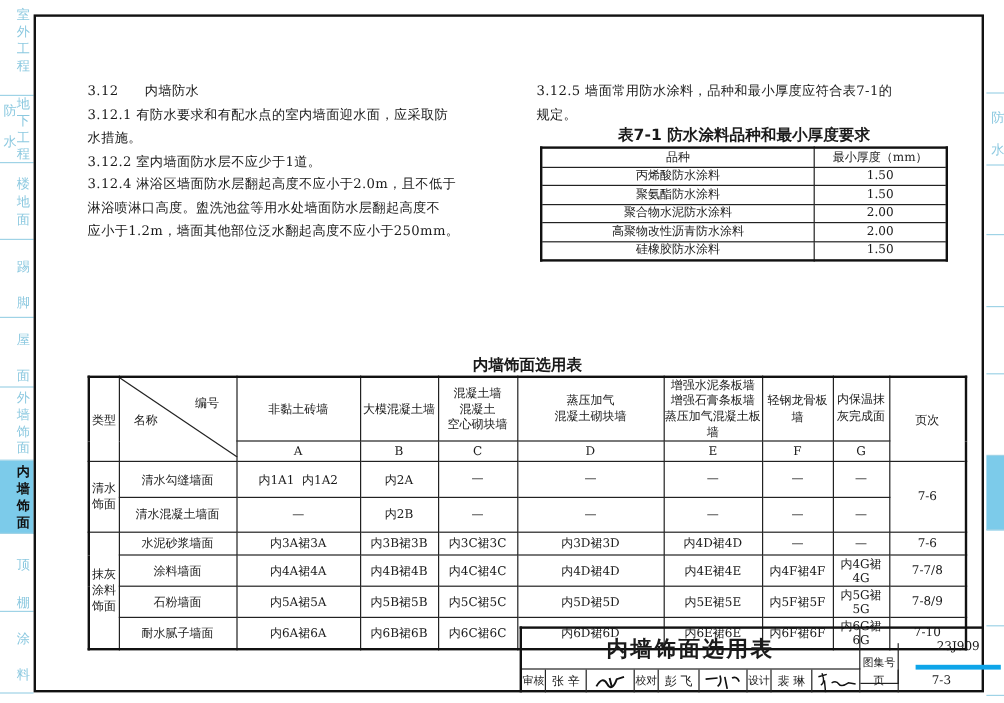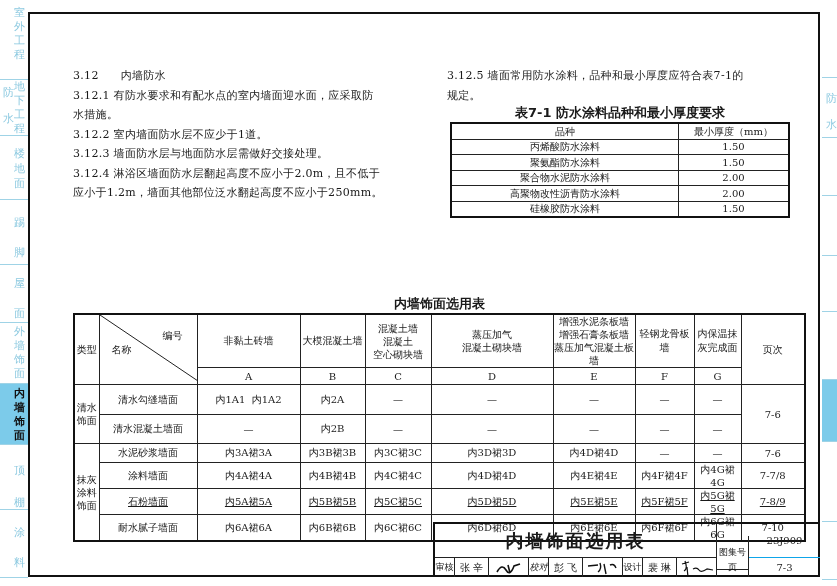--- a/index.html
+++ b/index.html
@@ -126,22 +126,22 @@
   <div class="rtab" style="top:522px;height:58px;"></div>
 </div>
 
 <div class="frame"></div>
 
 <div class="para" style="left:73px;top:66px;width:360px;">
   <div><span>3.12</span><span style="display:inline-block;width:22px"></span><span>内墙防水</span></div>
   <div>3.12.1 有防水要求和有配水点的室内墙面迎水面，应采取防</div>
   <div>水措施。</div>
   <div>3.12.2 室内墙面防水层不应少于1道。</div>
-  <div>3.12.3 墙面防水层与地面防水层需做好交接处理。</div>
   <div>3.12.4 淋浴区墙面防水层翻起高度不应小于2.0m，且不低于</div>
+  <div>淋浴喷淋口高度。盥洗池盆等用水处墙面防水层翻起高度不</div>
   <div>应小于1.2m，墙面其他部位泛水翻起高度不应小于250mm。</div>
 </div>
 
 <div class="para" style="left:447px;top:66px;width:360px;">
   <div>3.12.5 墙面常用防水涂料，品种和最小厚度应符合表7-1的</div>
   <div>规定。</div>
 </div>
 
 <div class="abs sans" style="left:450px;top:104px;width:340px;text-align:center;font-size:13px;font-weight:bold;">表7-1  防水涂料品种和最小厚度要求</div>
 
@@ -267,21 +267,21 @@
     <td>涂料墙面</td>
     <td>内4A裙4A</td>
     <td>内4B裙4B</td>
     <td>内4C裙4C</td>
     <td>内4D裙4D</td>
     <td>内4E裙4E</td>
     <td>内4F裙4F</td>
     <td>内4G裙4G</td>
     <td>7-7/8</td>
   </tr>
-  <tr style="height:21px;text-decoration:underline;">
+  <tr style="height:21px;">
     <td>石粉墙面</td>
     <td>内5A裙5A</td>
     <td>内5B裙5B</td>
     <td>内5C裙5C</td>
     <td>内5D裙5D</td>
     <td>内5E裙5E</td>
     <td>内5F裙5F</td>
     <td>内5G裙5G</td>
     <td>7-8/9</td>
   </tr>
@@ -295,30 +295,30 @@
     <td>内6F裙6F</td>
     <td>内6G裙6G</td>
     <td>7-10</td>
   </tr>
 </tbody>
   </table>
 
 <div class="titleblock">
   <div class="tb-cell sans" style="left:0;top:0;width:282px;height:34px;font-size:18px;font-weight:bold;letter-spacing:2px;border-right:1px solid #222;border-bottom:1px solid #222;">内墙饰面选用表</div>
   <div class="tb-cell" style="left:282px;top:12px;width:32px;height:34px;border-right:1px solid #222;border-bottom:1px solid #222;font-size:9px;">图集号</div>
-  <div class="tb-cell" style="left:314px;top:0;width:71px;height:34px;border-bottom:1px solid #0ea5e9;">23J909</div>
+  <div class="tb-cell" style="left:328px;top:0;width:71px;height:34px;border-bottom:4px solid #0ea5e9;">23J909</div>
 
   <div class="tb-cell" style="left:0;top:34px;width:20px;height:19px;border-right:1px solid #222;font-size:9px;">审核</div>
   <div class="tb-cell" style="left:20px;top:34px;width:34px;height:19px;border-right:1px solid #222;">张 辛</div>
   <div class="tb-cell" style="left:54px;top:34px;width:40px;height:19px;border-right:1px solid #222;">
     <svg width="30" height="14">
         <path d="M3 11 Q8 2 12 9 T20 5 L26 3 M14 4 L16 12" stroke="#111" stroke-width="1.6" fill="none"></path>
       </svg>
   </div>
-  <div class="tb-cell" style="left:94px;top:34px;width:20px;height:19px;border-right:1px solid #222;font-size:9px;font-style:italic;">校对</div>
+  <div class="tb-cell" style="left:94px;top:34px;width:20px;height:19px;border-right:1px solid #222;font-size:9px;">校对</div>
   <div class="tb-cell" style="left:114px;top:34px;width:34px;height:19px;border-right:1px solid #222;">彭 飞</div>
   <div class="tb-cell" style="left:148px;top:34px;width:40px;height:19px;border-right:1px solid #222;">
     <svg width="34" height="16">
         <path d="M2 6 L12 5 M14 3 Q16 9 12 12 M18 4 L20 14 M24 5 Q28 3 30 8" stroke="#111" stroke-width="1.4" fill="none"></path>
       </svg>
   </div>
   <div class="tb-cell" style="left:188px;top:34px;width:20px;height:19px;border-right:1px solid #222;font-size:9px;">设计</div>
   <div class="tb-cell" style="left:208px;top:34px;width:34px;height:19px;border-right:1px solid #222;">裴 琳</div>
   <div class="tb-cell" style="left:242px;top:34px;width:40px;height:19px;border-right:1px solid #222;">
     <svg width="36" height="18">

